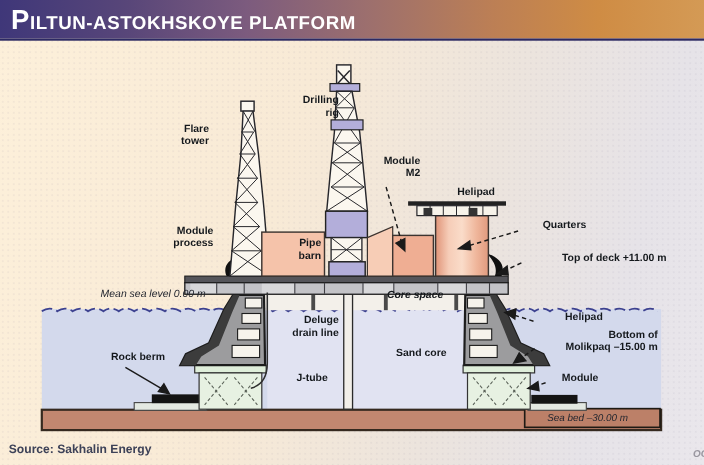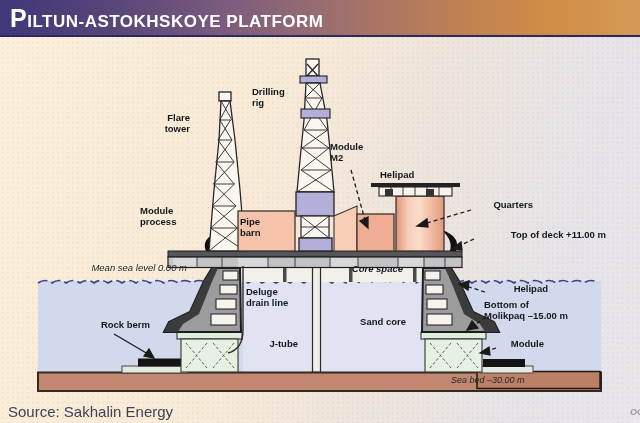--- a/index.html
+++ b/index.html
@@ -11,23 +11,23 @@
            background-size:5px 5px;}
   .banner{position:absolute;left:0;top:0;width:640px;height:37px;
           background:linear-gradient(90deg,#3f3779 0%,#584679 18%,#7c5b7e 35%,#9c6f6e 52%,#bc7f55 70%,#cf8c44 85%,#d49a55 100%);
           border-bottom:2px solid #2c2962;box-sizing:border-box;}
   .banner h1{margin:0;padding:7px 4px 0 10px;color:#ffffff;font-size:17px;line-height:22px;
              font-weight:bold;letter-spacing:.5px;}
   .banner h1::first-letter{font-size:25px;}
   svg{position:absolute;left:0;top:0;}
   .lbl{position:absolute;color:#14181c;font-size:9.5px;line-height:1.12;font-weight:bold;
        white-space:pre-line;text-align:right;}
-  .c{text-align:left;}
+  .c{text-align:right;}
   .it{font-style:italic;font-weight:normal;color:#23262f;}
-  .src{position:absolute;left:8px;top:403px;font-size:15px;color:#3d4258;font-weight:normal;}
+  .src{position:absolute;left:8px;top:403px;font-size:11px;color:#3d4258;font-weight:bold;}
   .ogj{position:absolute;left:610px;top:407px;font-size:9px;color:#9a97a0;font-weight:bold;font-style:italic;margin-left:20px;}
 </style>
 </head>
 <body>
 
 <div class="stage">
   <div class="texture"></div>
 
   <div class="banner">
     <h1>PILTUN-ASTOKHSKOYE PLATFORM</h1>

